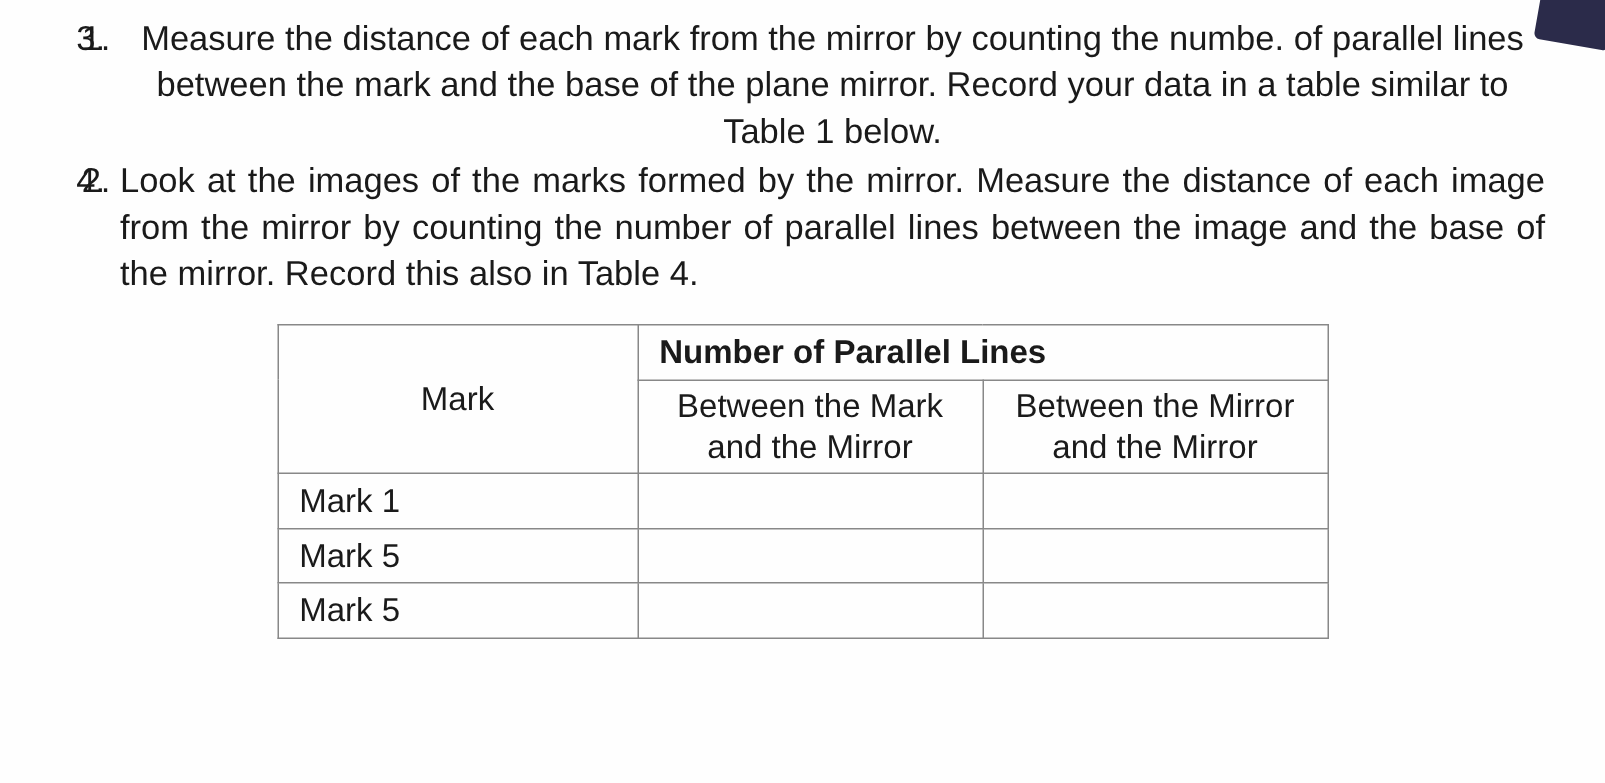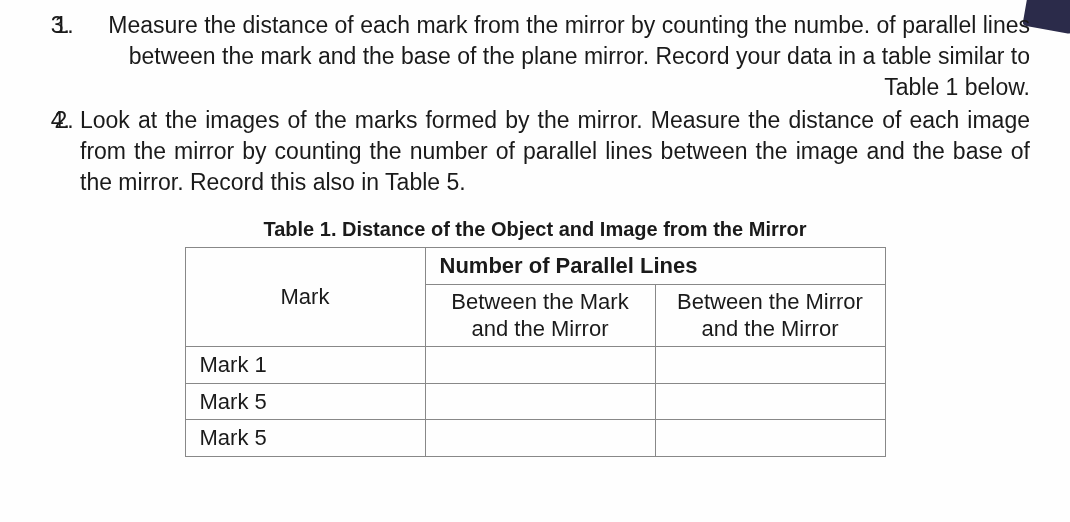--- a/index.html
+++ b/index.html
@@ -26,21 +26,21 @@
       margin-bottom: 2px;
     }
     .list-item .num {
       position: absolute;
       left: -40px;
       top: 0;
       width: 30px;
       text-align: right;
     }
     .item3-text {
-      text-align: right;
+      text-align: center;
     }
     .item4-text {
       text-align: justify;
       text-justify: inter-word;
     }
     .table-section {
       margin-top: 18px;
       text-align: center;
     }
     .table-title {
@@ -94,26 +94,25 @@
 
 <div class="page-corner"></div>
 
 <ol class="list">
   <li class="list-item">
     <span class="num">3.</span>
     <div class="item3-text">Measure the distance of each mark from the mirror by counting the numbe. of parallel lines between the mark and the base of the plane mirror.  Record your data in a table similar to Table 1 below.</div>
   </li>
   <li class="list-item">
     <span class="num">4.</span>
-    <div class="item4-text">Look at the images of the marks formed by the mirror. Measure the distance of each image from the mirror by counting the number of parallel lines between the image and the base of the mirror.  Record this also in Table 5.</div>
+    <div class="item4-text">Look at the images of the marks formed by the mirror. Measure the distance of each image from the mirror by counting the number of parallel lines between the image and the base of the mirror.  Record this also in Table 4.</div>
   </li>
 </ol>
 
 <div class="table-section">
-  <div class="table-title">Table 1.  Distance of the Object and Image from the Mirror</div>
   <table>
     <tbody>
         <tr>
       <td rowspan="2" class="mark-header">Mark</td>
       <td colspan="2" class="parallel-header">Number of Parallel Lines</td>
     </tr>
     <tr>
       <td class="sub-header">
         <span>Between the Mark</span><br>
         <span>and the Mirror</span>

